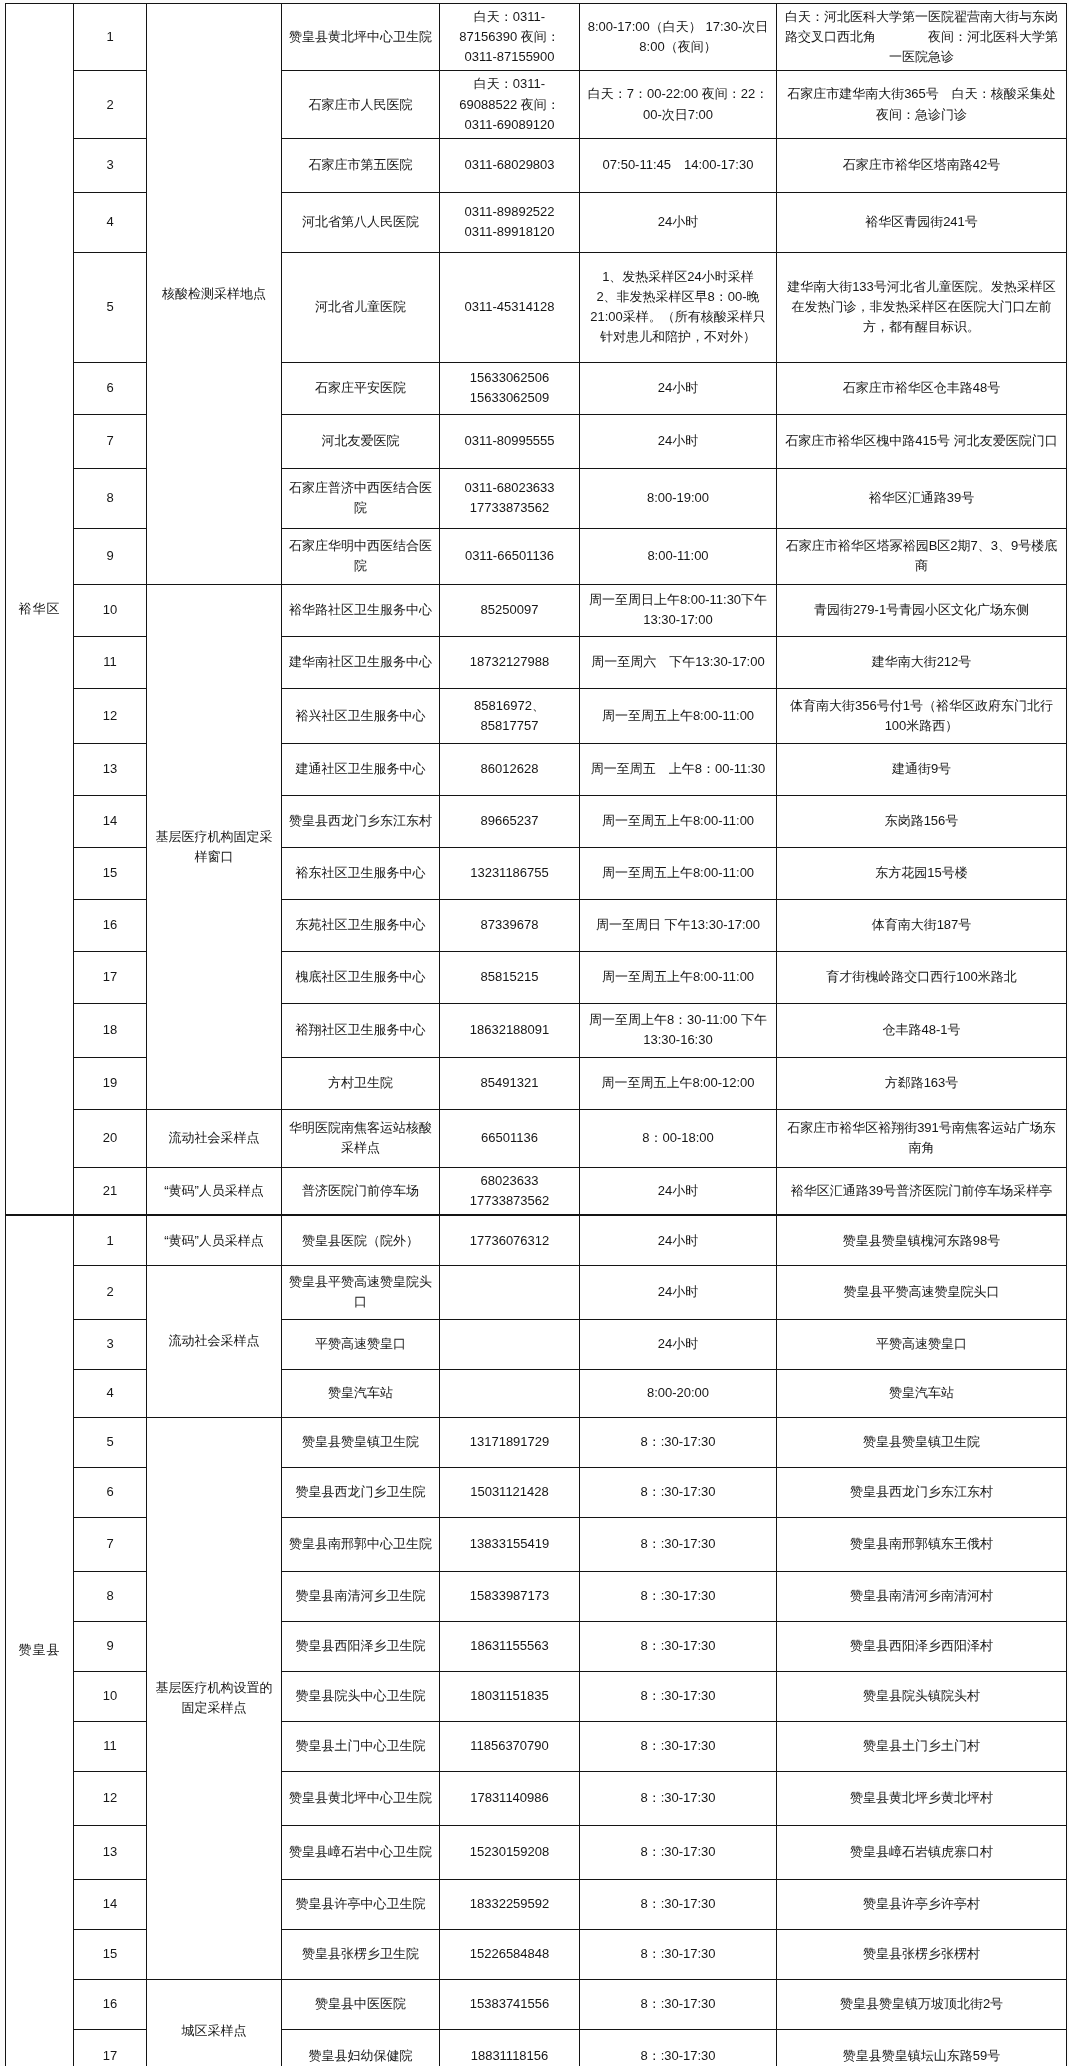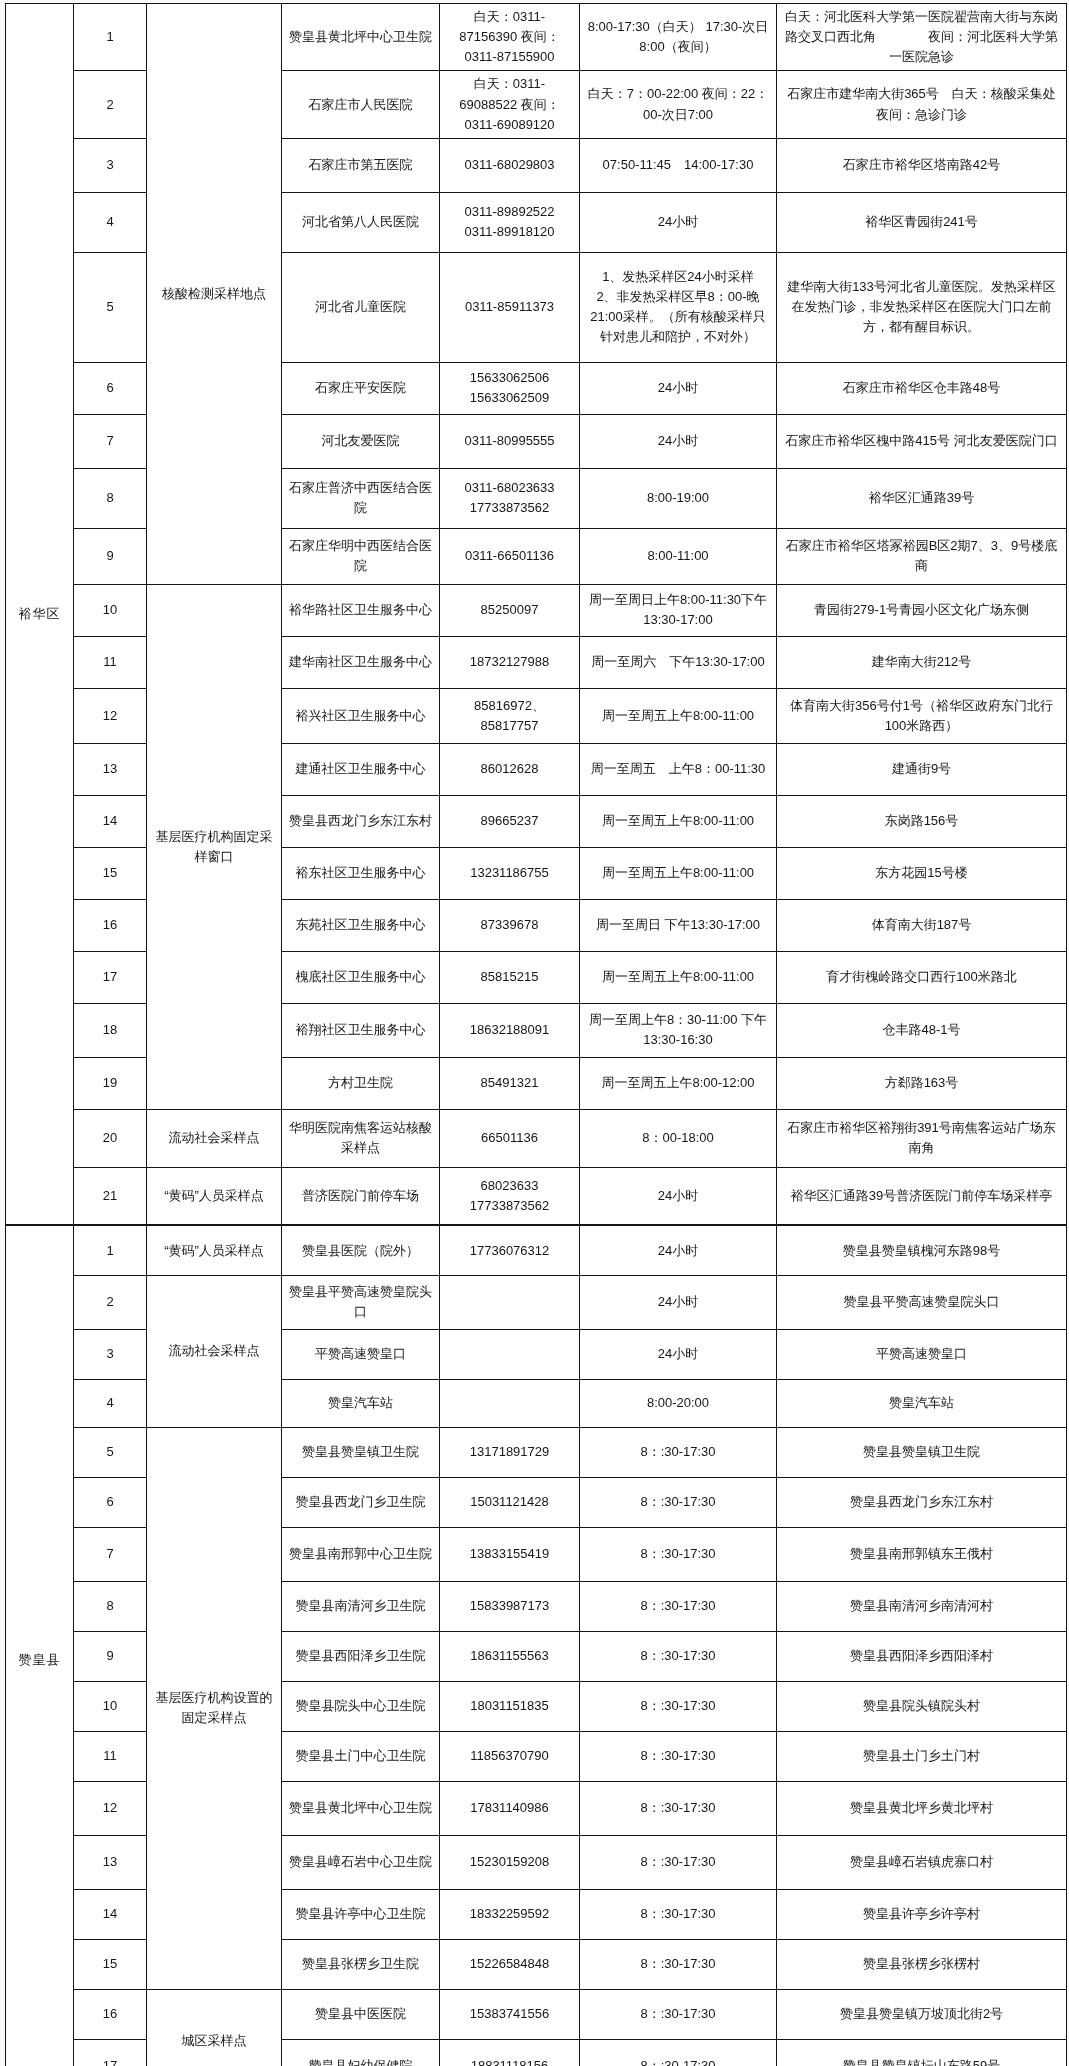--- a/index.html
+++ b/index.html
@@ -57,21 +57,21 @@
       <col style="width:197px">
       <col style="width:290px">
     </colgroup>
     <tbody id="table-body">
         <tr style="height: 52px;">
           <td class="region" rowspan="21">裕华区</td>
           <td class="num">1</td>
           <td class="category" rowspan="9">核酸检测采样地点</td>
           <td class="name">赞皇县黄北坪中心卫生院</td>
           <td class="phone">白天：0311-87156390 夜间：0311-87155900</td>
-          <td class="hours">8:00-17:30（白天） 17:30-次日8:00（夜间）</td>
+          <td class="hours">8:00-17:00（白天） 17:30-次日8:00（夜间）</td>
           <td class="addr">白天：河北医科大学第一医院翟营南大街与东岗路交叉口西北角　　　　夜间：河北医科大学第一医院急诊</td>
         </tr>
         <tr style="height: 55px;">
           <td class="num">2</td>
           <td class="name">石家庄市人民医院</td>
           <td class="phone">白天：0311-69088522 夜间：0311-69089120</td>
           <td class="hours">白天：7：00-22:00 夜间：22：00-次日7:00</td>
           <td class="addr">石家庄市建华南大街365号　白天：核酸采集处　　夜间：急诊门诊</td>
         </tr>
         <tr style="height: 54px;">
@@ -84,21 +84,21 @@
         <tr style="height: 60px;">
           <td class="num">4</td>
           <td class="name">河北省第八人民医院</td>
           <td class="phone">0311-89892522　0311-89918120</td>
           <td class="hours">24小时</td>
           <td class="addr">裕华区青园街241号</td>
         </tr>
         <tr style="height: 110px;">
           <td class="num">5</td>
           <td class="name">河北省儿童医院</td>
-          <td class="phone">0311-85911373</td>
+          <td class="phone">0311-45314128</td>
           <td class="hours">1、发热采样区24小时采样　2、非发热采样区早8：00-晚21:00采样。（所有核酸采样只针对患儿和陪护，不对外）</td>
           <td class="addr">建华南大街133号河北省儿童医院。发热采样区在发热门诊，非发热采样区在医院大门口左前方，都有醒目标识。</td>
         </tr>
         <tr style="height: 52px;">
           <td class="num">6</td>
           <td class="name">石家庄平安医院</td>
           <td class="phone">15633062506 15633062509</td>
           <td class="hours">24小时</td>
           <td class="addr">石家庄市裕华区仓丰路48号</td>
         </tr>
@@ -195,21 +195,21 @@
           <td class="addr">方郄路163号</td>
         </tr>
         <tr style="height: 58px;">
           <td class="num">20</td>
           <td class="category">流动社会采样点</td>
           <td class="name">华明医院南焦客运站核酸采样点</td>
           <td class="phone">66501136</td>
           <td class="hours">8：00-18:00</td>
           <td class="addr">石家庄市裕华区裕翔街391号南焦客运站广场东南角</td>
         </tr>
-        <tr style="height: 58px;">
+        <tr style="height: 48px;">
           <td class="num">21</td>
           <td class="category">“黄码”人员采样点</td>
           <td class="name">普济医院门前停车场</td>
           <td class="phone">68023633  17733873562</td>
           <td class="hours">24小时</td>
           <td class="addr">裕华区汇通路39号普济医院门前停车场采样亭</td>
         </tr>
         <tr class="section-start" style="height: 50px;">
           <td class="region" rowspan="17">赞皇县</td>
           <td class="num">1</td>

